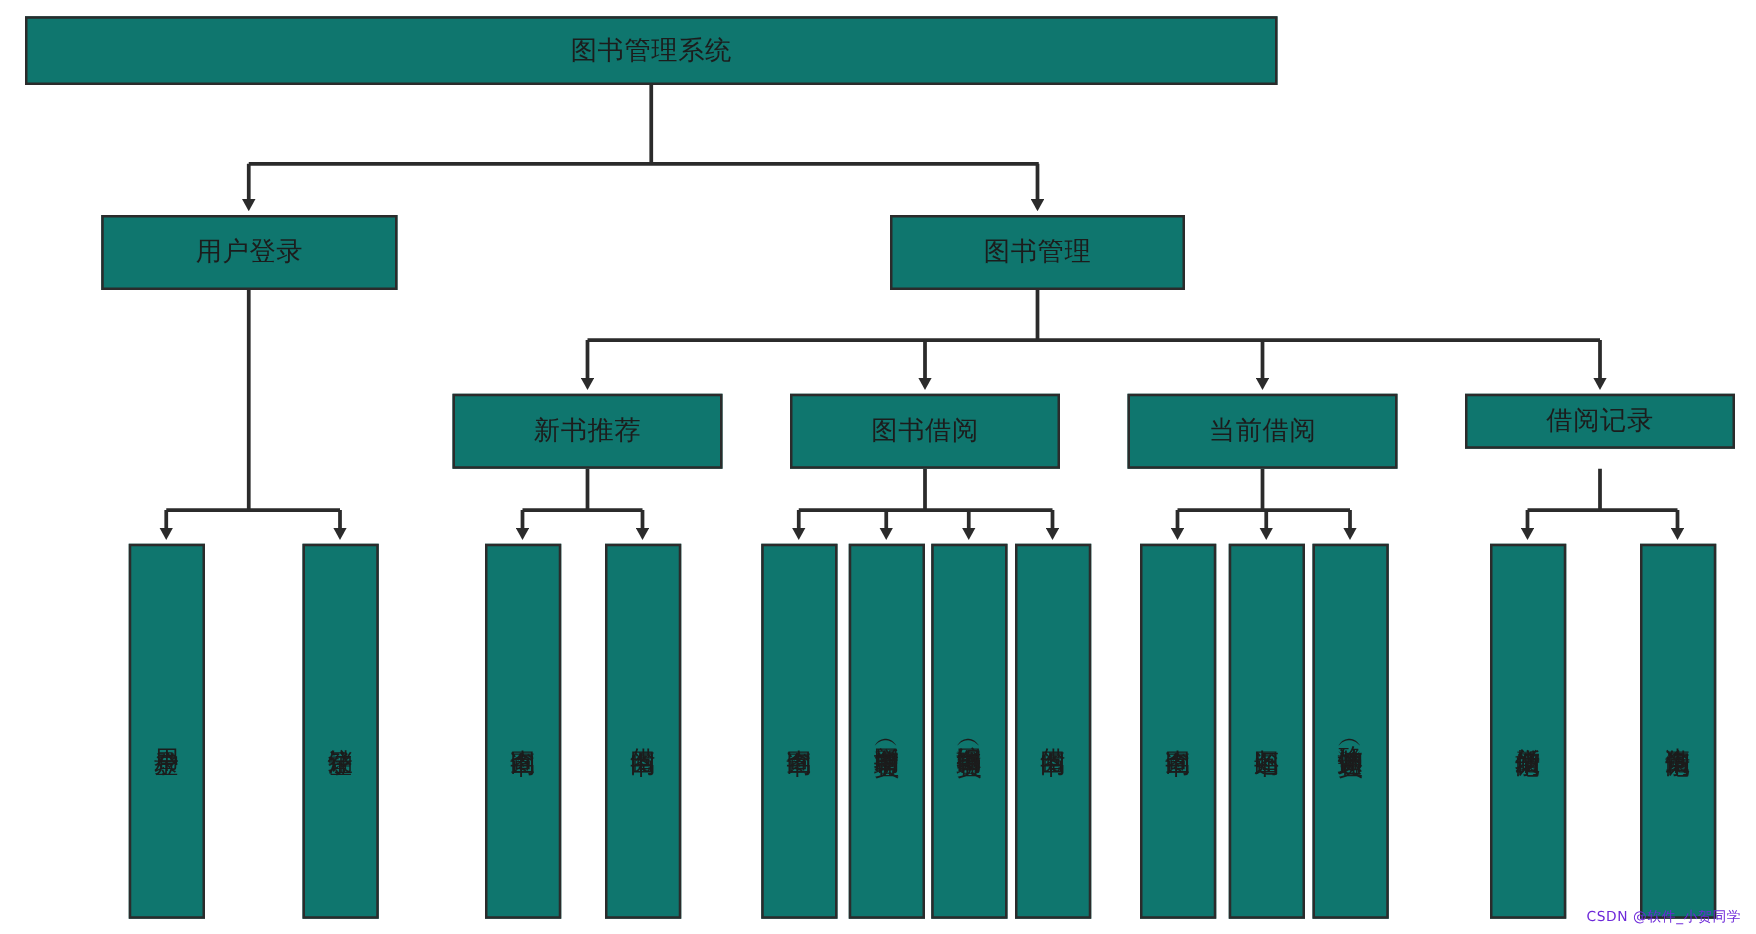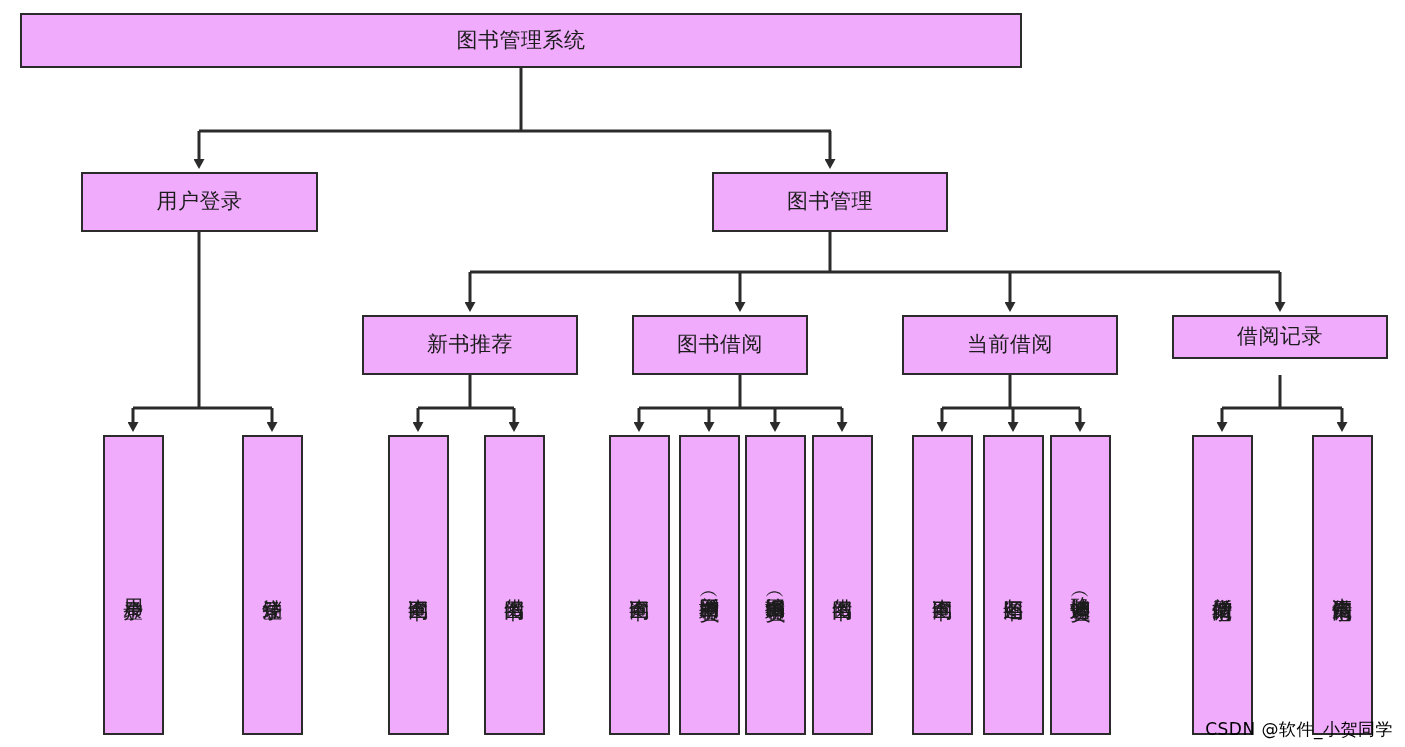--- a/index.html
+++ b/index.html
@@ -17,21 +17,21 @@
   #canvas {
     position: absolute;
     left: 0;
     top: 0;
     width: 1405px;
     height: 747px;
   }
   .node {
     position: absolute;
     box-sizing: border-box;
-    background: #f0abfc;
+    background: #0f766e;
     border: 2px solid #2b2b2b;
     display: flex;
     align-items: center;
     justify-content: center;
     color: #1c1c1c;
   }
   .node .lbl {
     font-size: 21px;
     line-height: 1.12;
     letter-spacing: 0.5px;
@@ -55,22 +55,22 @@
     left: 0;
     top: 0;
     width: 1405px;
     height: 747px;
     pointer-events: none;
   }
   #watermark {
     position: absolute;
     right: 12px;
     bottom: 6px;
-    font-size: 17px;
-    color: #000000;
+    font-size: 11px;
+    color: #6d28d9;
     letter-spacing: 0.5px;
     white-space: nowrap;
   }
 </style>
 </head>
 <body>
 
 <div id="canvas">
 
   <svg id="edges" viewBox="0 0 1405 747" xmlns="http://www.w3.org/2000/svg">
@@ -130,21 +130,21 @@
   <div class="node" style="left:81px; top:172px; width:237px; height:60px;">
     <span class="lbl">用户登录</span>
   </div>
   <div class="node" style="left:712px; top:172px; width:236px; height:60px;">
     <span class="lbl">图书管理</span>
   </div>
 
   <div class="node" style="left:362px; top:315px; width:216px; height:60px;justify-content:center;">
     <span class="lbl">新书推荐</span>
   </div>
-  <div class="node" style="left:632px; top:315px; width:176px; height:60px;">
+  <div class="node" style="left:632px; top:315px; width:216px; height:60px;">
     <span class="lbl">图书借阅</span>
   </div>
   <div class="node" style="left:902px; top:315px; width:216px; height:60px;">
     <span class="lbl">当前借阅</span>
   </div>
   <div class="node" style="left:1172px; top:315px; width:216px; height:44px;">
     <span class="lbl">借阅记录</span>
   </div>
 
   <div class="node vert" style="left:103px; top:435px; width:61px; height:300px;">

